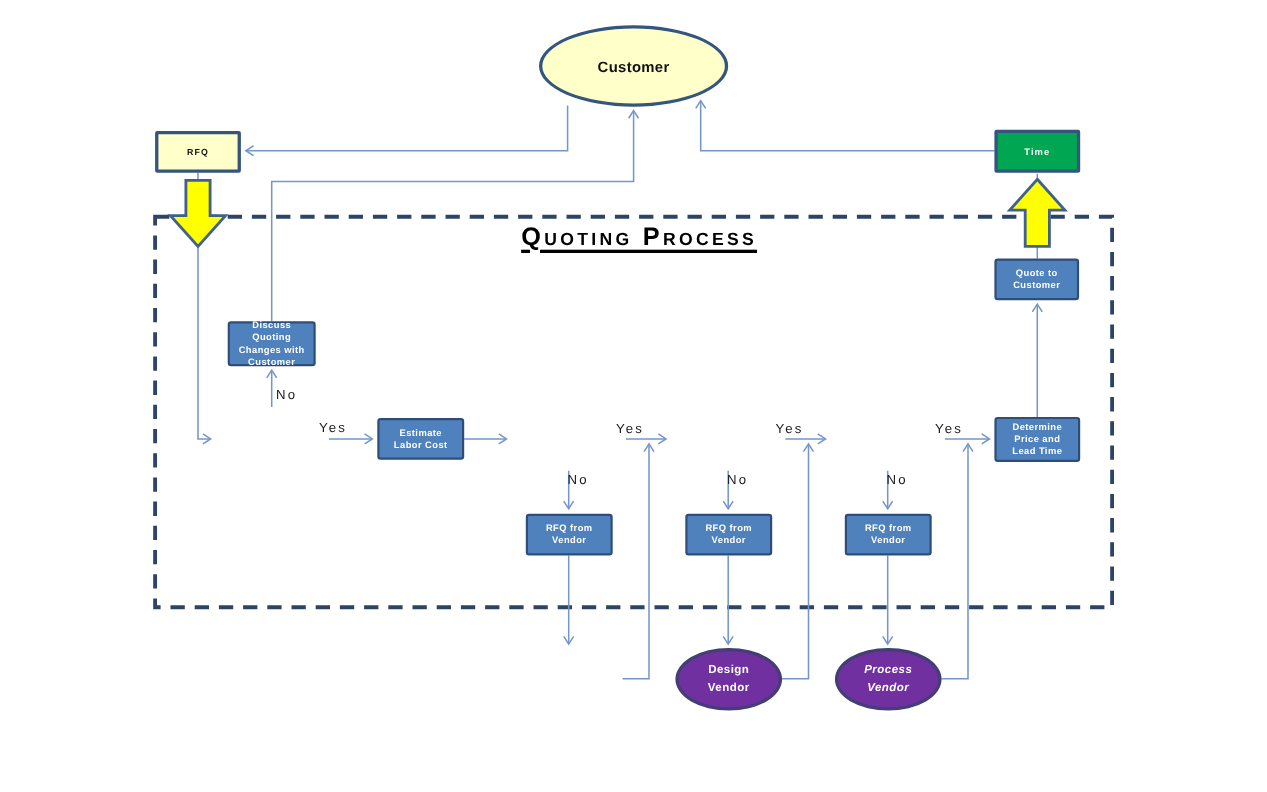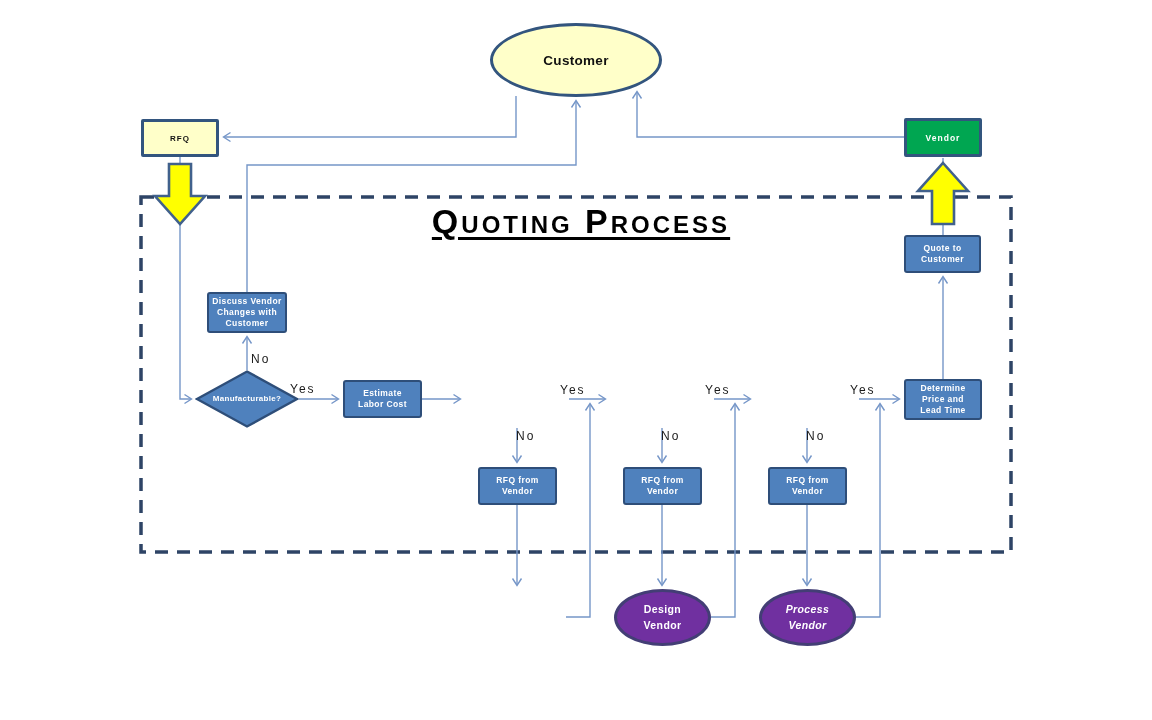--- a/index.html
+++ b/index.html
@@ -38,21 +38,21 @@
   .diamond svg{position:absolute;left:0;top:0;}
   .diamond-shape{fill:var(--process_fill);stroke:var(--process_border);stroke-width:2.4;}
   .diamond .shape-label{position:relative;z-index:1;color:#fff;font-weight:bold;font-size:8px;
         line-height:1.35;letter-spacing:.3px;width:92%;}
   .shape-label{display:block;}
 
   .edge-label{position:absolute;z-index:3;color:var(--label_color);font-size:12px;
         letter-spacing:2px;font-weight:500;white-space:nowrap;}
 
   .diagram-title{position:absolute;z-index:3;left:416px;top:202px;width:330px;text-align:center;
-        font-variant:small-caps;font-weight:800;font-size:34px;letter-spacing:3px;color:#000;
+        font-variant:small-caps;font-weight:800;font-size:23px;letter-spacing:3px;color:#000;
         text-decoration:underline;text-decoration-thickness:2.5px;text-underline-offset:4px;}
 </style>
 </head>
 <body>
 
 <div id="stage">
 
   <svg id="wires" width="1152" height="720" viewBox="0 0 1152 720">
     <defs>
       <marker id="arrow" viewBox="-9 -6 10 12" refX="-0.5" refY="0" markerWidth="12" markerHeight="12" orient="auto" markerUnits="userSpaceOnUse">
@@ -93,29 +93,29 @@
 
   <div class="node ellipse customer" style="left:490px;top:23px;width:172px;height:74px;">
     <span class="shape-label">Customer</span>
   </div>
 
   <div class="node terminal" style="left:141px;top:119px;width:78px;height:38px;">
     <span class="shape-label">RFQ</span>
   </div>
 
   <div class="node quote-box" style="left:904px;top:118px;width:78px;height:39px;">
-    <span class="shape-label">Vendor</span>
+    <span class="shape-label">Time</span>
   </div>
 
   <div class="node proc" style="left:904px;top:235px;width:77px;height:38px;">
     <span class="shape-label" style="width:88%">Quote to Customer</span>
   </div>
 
   <div class="node proc" style="left:207px;top:292px;width:80px;height:41px;">
-    <span class="shape-label" style="width:92%">Discuss Vendor Changes with Customer</span>
+    <span class="shape-label" style="width:92%">Discuss Quoting Changes with Customer</span>
   </div>
 
   <div class="node proc" style="left:343px;top:380px;width:79px;height:38px;">
     <span class="shape-label" style="width:80%">Estimate Labor Cost</span>
   </div>
 
   <div class="node proc" style="left:904px;top:379px;width:78px;height:41px;">
     <span class="shape-label" style="width:82%">Determine Price and Lead Time</span>
   </div>
 
@@ -124,26 +124,20 @@
   </div>
 
   <div class="node proc" style="left:623px;top:467px;width:79px;height:38px;">
     <span class="shape-label" style="width:75%">RFQ from Vendor</span>
   </div>
 
   <div class="node proc" style="left:768px;top:467px;width:79px;height:38px;">
     <span class="shape-label" style="width:75%">RFQ from Vendor</span>
   </div>
 
-  <div class="node diamond" style="left:195px;top:370px;width:104px;height:58px;">
-    <svg width="104" height="58" viewBox="0 0 104 58">
-      <polygon class="diamond-shape" points="52,1.5 102,29 52,56.5 2,29"></polygon>
-    </svg>
-    <span class="shape-label">Manufacturable?</span>
-  </div>
 
 
 
 
 
   <div class="node ellipse vendor" style="left:614px;top:589px;width:97px;height:57px;">
     <span class="shape-label" style="width:70%">Design Vendor</span>
   </div>
 
   <div class="node ellipse vendor" style="left:759px;top:589px;width:97px;height:57px;font-style:italic;">

